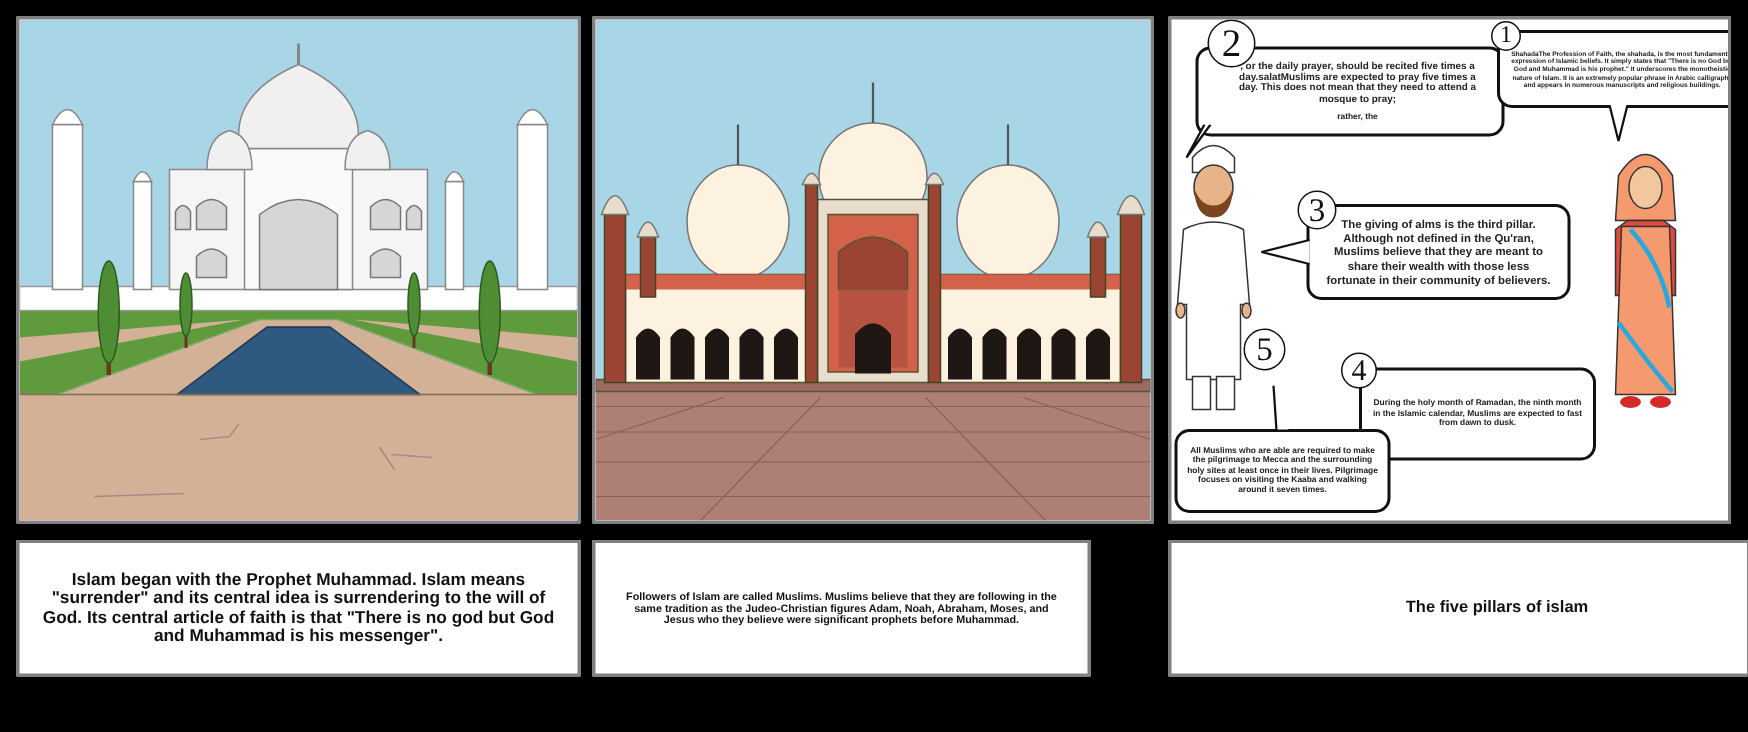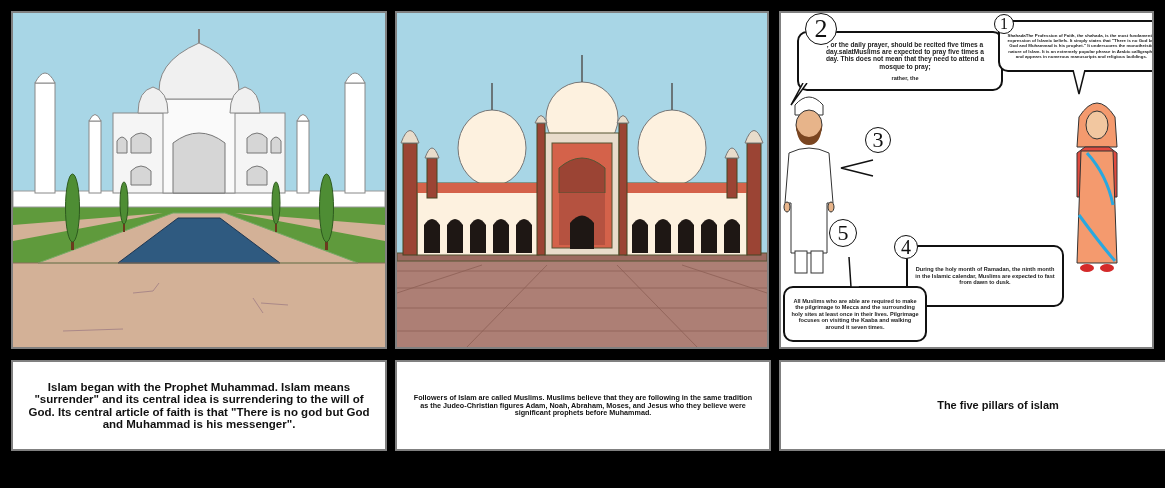--- a/index.html
+++ b/index.html
@@ -4,21 +4,21 @@
 <style>
   html,body{margin:0;padding:0;}
   body{width:1165px;height:488px;background:#000;position:relative;overflow:hidden;font-family:"Liberation Sans",sans-serif;}
   .panel{position:absolute;background:#fff;border:2px solid #808080;box-sizing:border-box;overflow:hidden;}
   .scene{top:11px;height:338px;}
   .caption{top:360px;height:91px;display:flex;align-items:center;justify-content:center;text-align:center;}
   #p1{left:11px;width:376px;}
   #p2{left:395px;width:374px;}
   #p3{left:779px;width:375px;}
   #c1{left:11px;width:376px;}
-  #c2{left:395px;width:376px;}
+  #c2{left:395px;width:332px;}
   #c3{left:779px;width:438px;}
   .cap-text{font-weight:bold;color:#111;line-height:1.05;font-family:"Liberation Sans",sans-serif;}
   #c1 .cap-text{font-size:11.5px;padding:0 8px;}
   #c2 .cap-text{font-size:7.2px;padding:0 16px;}
   #c3 .cap-text{font-size:11px;}
   svg{display:block;}
   .bubble{position:absolute;background:#fff;border:2px solid #111;border-radius:10px;box-sizing:border-box;font-weight:bold;text-align:center;color:#222;display:flex;flex-direction:column;justify-content:center;}
   .num{position:absolute;background:#fff;border:1.5px solid #111;border-radius:50%;display:flex;align-items:center;justify-content:center;font-family:"Liberation Serif",serif;color:#111;box-sizing:border-box;}
   .tail{position:absolute;}
 </style>
@@ -192,20 +192,23 @@
   <div class="bubble" style="left:217px;top:7px;width:167px;height:52px;font-size:4.4px;padding:0 6px;line-height:1.15;">
     <div>ShahadaThe Profession of Faith, the shahada, is the most fundamental expression of Islamic beliefs. It simply states that "There is no God but God and Muhammad is his prophet." It underscores the monotheistic nature of Islam. It is an extremely popular phrase in Arabic calligraphy and appears in numerous manuscripts and religious buildings.</div>
   </div>
   <div class="num" style="left:213px;top:1px;width:20px;height:20px;font-size:16px;">
     <span>1</span>
   </div>
   <svg class="tail" style="left:290px;top:57px;" width="16" height="26">
       <path d="M2 0 L8 24 L14 0" fill="#fff" stroke="#111" stroke-width="1.5"></path>
     </svg>
 
+  <div class="bubble" style="left:90px;top:123px;width:176px;height:64px;font-size:7.6px;padding:0 8px;line-height:1.2;">
+    <div>The giving of alms is the third pillar. Although not defined in the Qu'ran, Muslims believe that they are meant to share their wealth with those less fortunate in their community of believers.</div>
+  </div>
   <div class="num" style="left:84px;top:114px;width:26px;height:26px;font-size:22px;">
     <span>3</span>
   </div>
   <svg class="tail" style="left:58px;top:145px;" width="36" height="22">
       <path d="M34 2 L2 10 L34 18" fill="#fff" stroke="#111" stroke-width="1.5"></path>
     </svg>
 
   <div class="bubble" style="left:125px;top:232px;width:158px;height:62px;font-size:5.6px;padding:0 6px;line-height:1.15;">
     <div>During the holy month of Ramadan, the ninth month in the Islamic calendar, Muslims are expected to fast from dawn to dusk.</div>
   </div>

